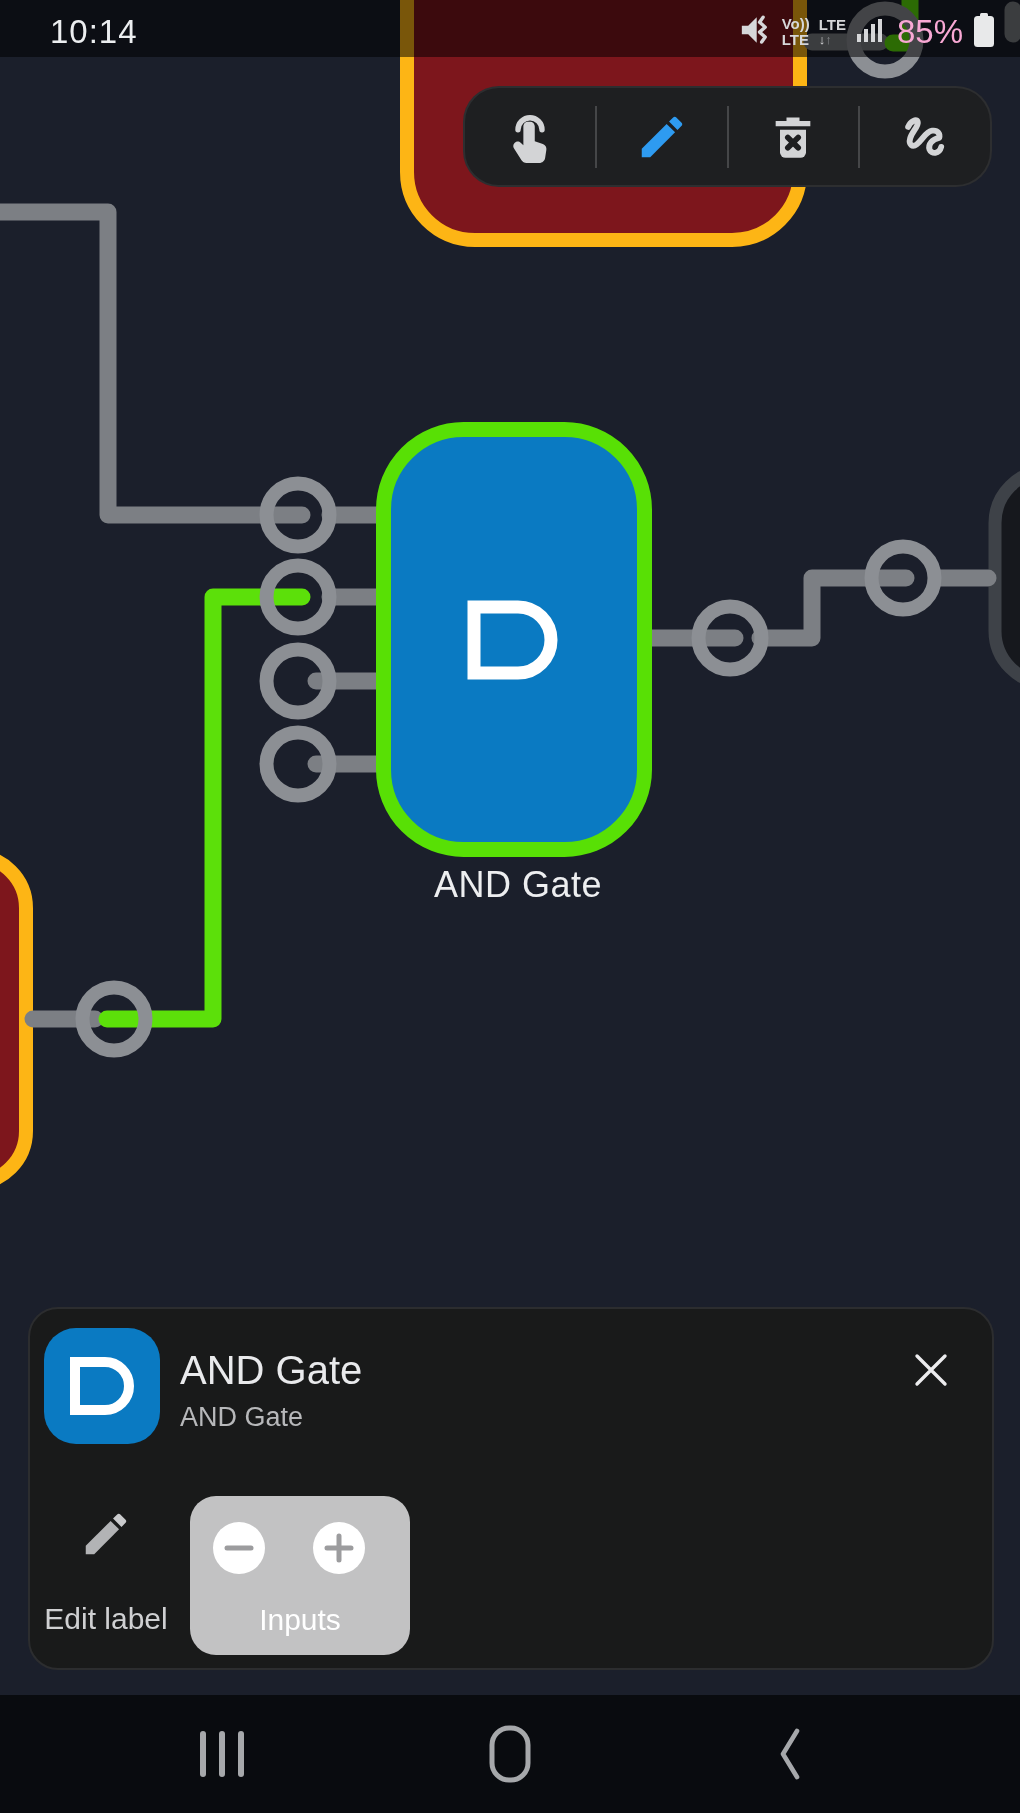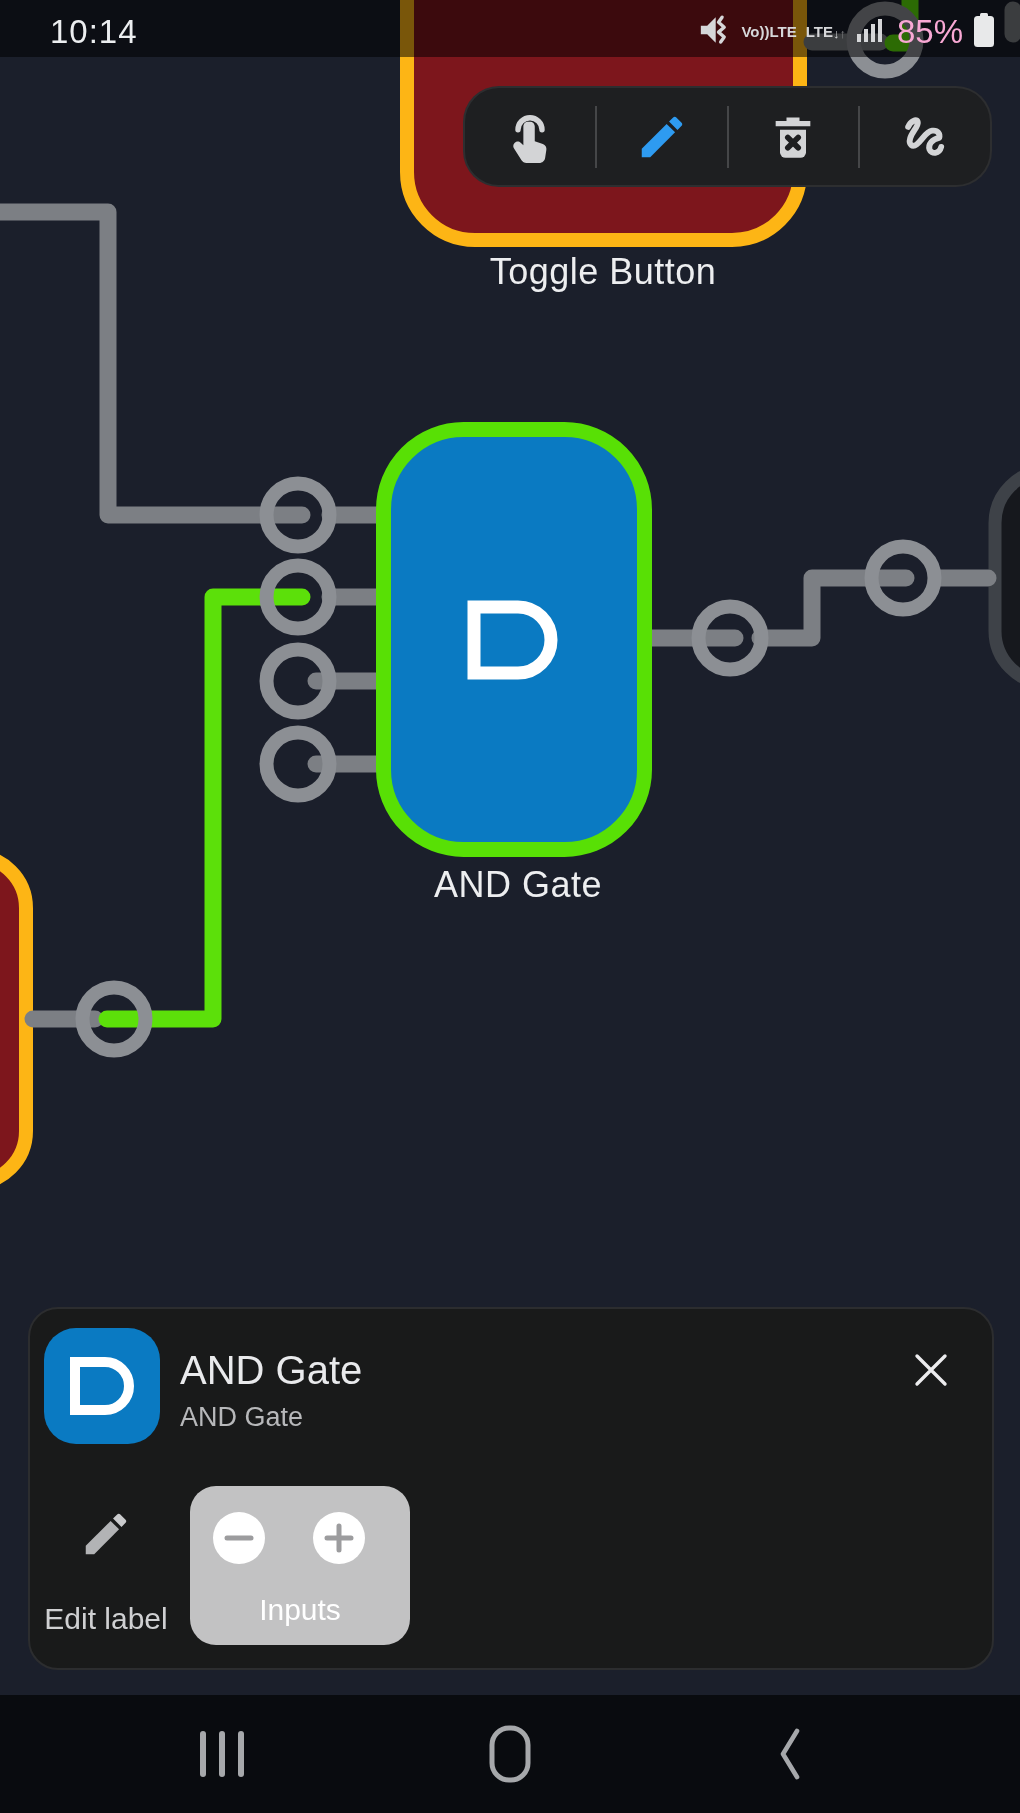--- a/index.html
+++ b/index.html
@@ -17,21 +17,21 @@
     font-size:36px; line-height:40px; letter-spacing:0.5px; }
   .toggle-label { left:443px; top:252px; }
   .gate-label   { left:358px; top:865px; }
 
   
   .statusbar { position:absolute; left:0; top:0; right:0; height:57px;
     background:rgba(0,0,0,0.52); display:flex; align-items:center;
     padding:6px 24px 0 50px; box-sizing:border-box; z-index:5; }
   .sb-time { font-size:33px; color:#eceef0; letter-spacing:1px; }
   .sb-right { margin-left:auto; display:flex; align-items:center; gap:9px; }
-  .sb-stack { display:flex; align-items:flex-end;
+  .sb-stack { display:flex; flex-direction:column; align-items:flex-start;
     font-size:15px; font-weight:bold; line-height:16px; color:#d6d7d9; }
   .sb-arrows { font-size:13px; font-weight:bold; line-height:13px; }
   .sb-arrow-up { color:#85878a; }
   .sb-pct { font-size:33px; color:#f9a8d4; margin-left:3px; }
 
   
   .toolbar { position:absolute; left:465px; top:88px; width:525px; height:97px;
     background:#1e1f21; border-radius:34px; box-shadow:0 0 0 2px #2d2e30;
     display:flex; align-items:center; z-index:10; }
   .tool { flex:1; height:100%; display:flex; align-items:center; justify-content:center;
@@ -45,21 +45,21 @@
   .panel-icon { position:absolute; left:14px; top:19px; width:116px; height:116px;
     background:#0a7ac2; border-radius:32px; display:flex; align-items:center; justify-content:center; }
   .panel-title { position:absolute; left:150px; top:39px; font-size:40px; line-height:44px; color:#e9eaec; }
   .panel-subtitle { position:absolute; left:150px; top:93px; font-size:27px; line-height:30px; color:#b7b8ba; }
   .panel-close { position:absolute; left:882px; top:42px; width:38px; height:38px;
     background:none; border:none; padding:0; cursor:pointer; }
   .edit-label-btn { position:absolute; left:2px; top:198px; width:148px;
     display:flex; flex-direction:column; align-items:center; gap:41px;
     background:none; border:none; padding:0; cursor:pointer; }
   .edit-label-text { font-size:30px; color:#cfd0d2; }
-  .inputs-chip { position:absolute; left:160px; top:177px; width:220px; height:159px;
+  .inputs-chip { position:absolute; left:160px; top:187px; width:220px; height:159px;
     background:#c2c2c3; border-radius:26px; }
   .chip-circle { position:absolute; top:26px; width:52px; height:52px; border-radius:50%;
     background:#ffffff; border:none; padding:0; cursor:pointer;
     display:flex; align-items:center; justify-content:center; }
   .chip-minus { left:23px; } .chip-plus { left:123px; }
   .chip-label { position:absolute; left:0; right:0; top:107px; text-align:center;
     font-size:30px; color:#ffffff; }
 
   
   .navbar { position:absolute; left:0; right:0; bottom:0; height:118px;
@@ -105,21 +105,20 @@
     <circle class="ring" cx="298" cy="764" r="31.5"></circle>
     <circle class="ring" cx="730" cy="638" r="31.5"></circle>
     <circle class="ring" cx="903" cy="578" r="31.5"></circle>
     <circle class="ring" cx="114" cy="1019" r="31.5"></circle>
     <circle class="ring" cx="885" cy="40" r="31.5"></circle>
 
     <rect x="383.5" y="429.5" width="261" height="420" rx="80" fill="#0a7ac2" stroke="#58e005" stroke-width="15"></rect>
     <path d="M474 607 h44 a33 33 0 0 1 0 66 h-44 z" fill="none" stroke="#ffffff" stroke-width="13"></path>
   </svg>
 
-  <div class="canvas-label toggle-label">Toggle Button</div>
   <div class="canvas-label gate-label">AND Gate</div>
 
   <div class="statusbar">
     <span class="sb-time">10:14</span>
     <div class="sb-right">
       <span>
         <svg width="34" height="34" viewBox="0 0 24 24">
           <path d="M2 9 h4.5 l6 -6 v18 l-6 -6 H2 z" fill="#d6d7d9"></path>
           <path d="M17 3 l-2.5 3.5 4 3.5 -4 3.5 4 3.5 -2.5 3.5" fill="none" stroke="#d6d7d9" stroke-width="2.4" stroke-linecap="round" stroke-linejoin="round"></path>
         </svg>

